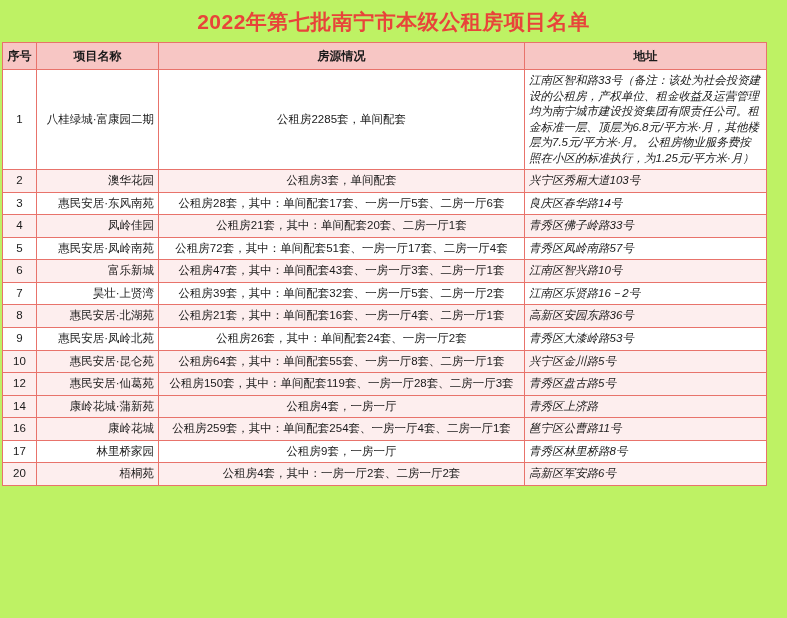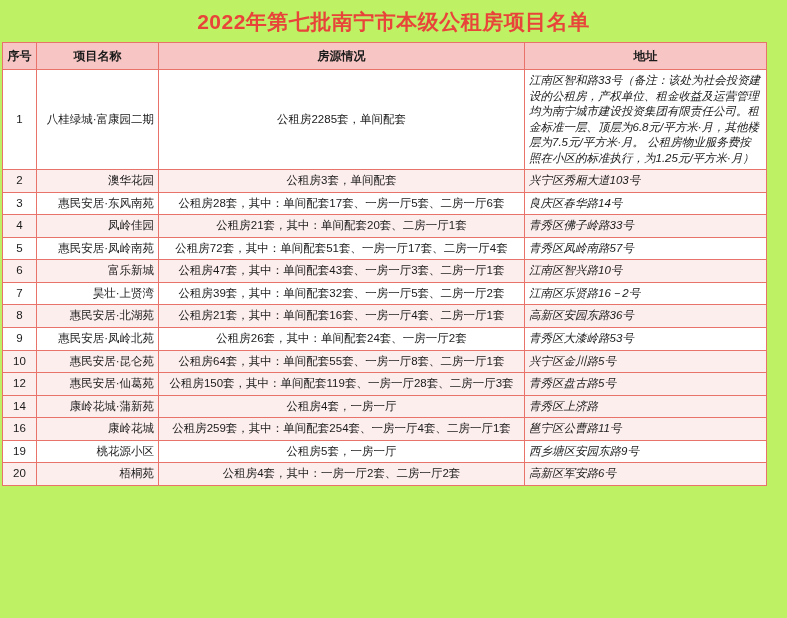--- a/index.html
+++ b/index.html
@@ -159,24 +159,24 @@
           <td class="info">公租房4套，一房一厅</td>
           <td class="addr">青秀区上济路</td>
         </tr>
         <tr class="tint">
           <td class="idx">16</td>
           <td class="name">康岭花城</td>
           <td class="info">公租房259套，其中：单间配套254套、一房一厅4套、二房一厅1套</td>
           <td class="addr">邕宁区公曹路11号</td>
         </tr>
         <tr class="plain">
-          <td class="idx">19</td>
-          <td class="name">桃花源小区</td>
-          <td class="info">公租房5套，一房一厅</td>
-          <td class="addr">西乡塘区安园东路9号</td>
+          <td class="idx">17</td>
+          <td class="name">林里桥家园</td>
+          <td class="info">公租房9套，一房一厅</td>
+          <td class="addr">青秀区林里桥路8号</td>
         </tr>
         <tr class="tint">
           <td class="idx">20</td>
           <td class="name">梧桐苑</td>
           <td class="info">公租房4套，其中：一房一厅2套、二房一厅2套</td>
           <td class="addr">高新区军安路6号</td>
         </tr>
       </tbody>
   </table>
 

